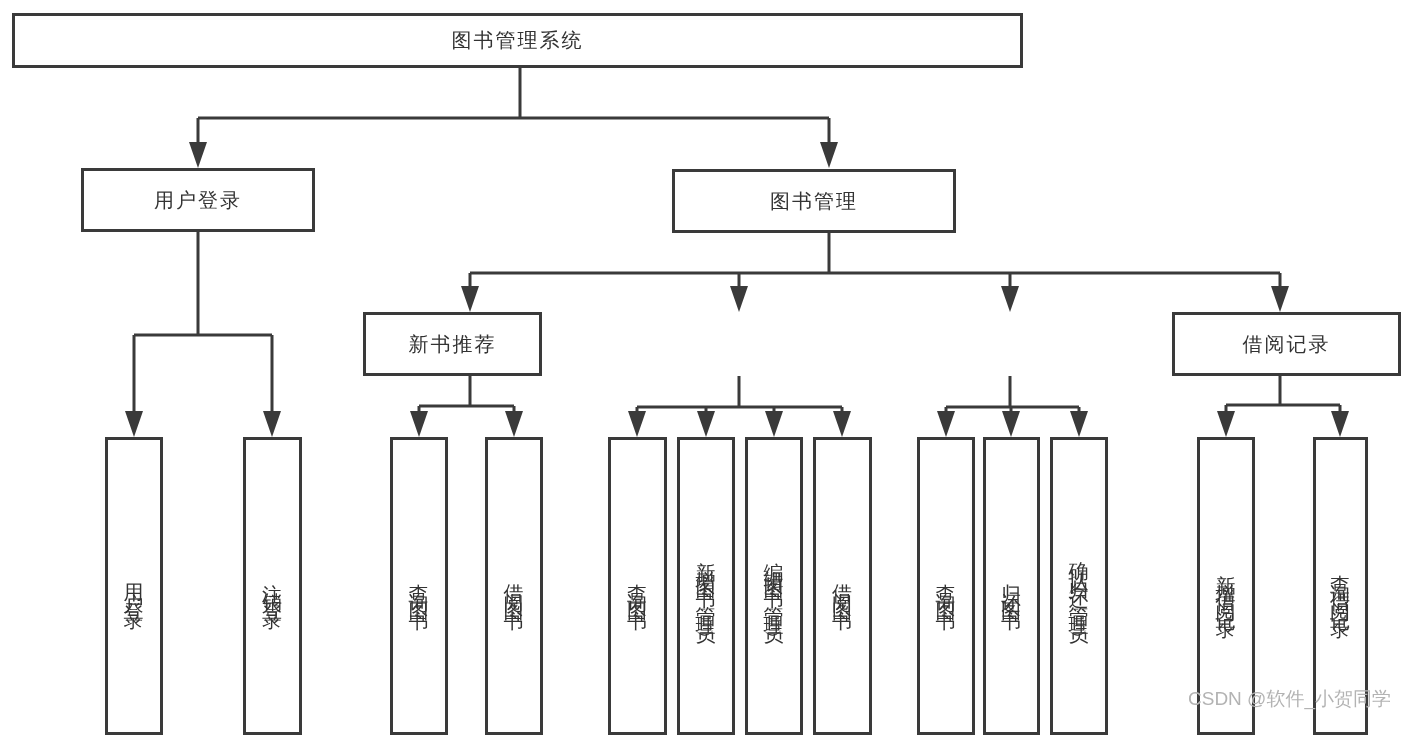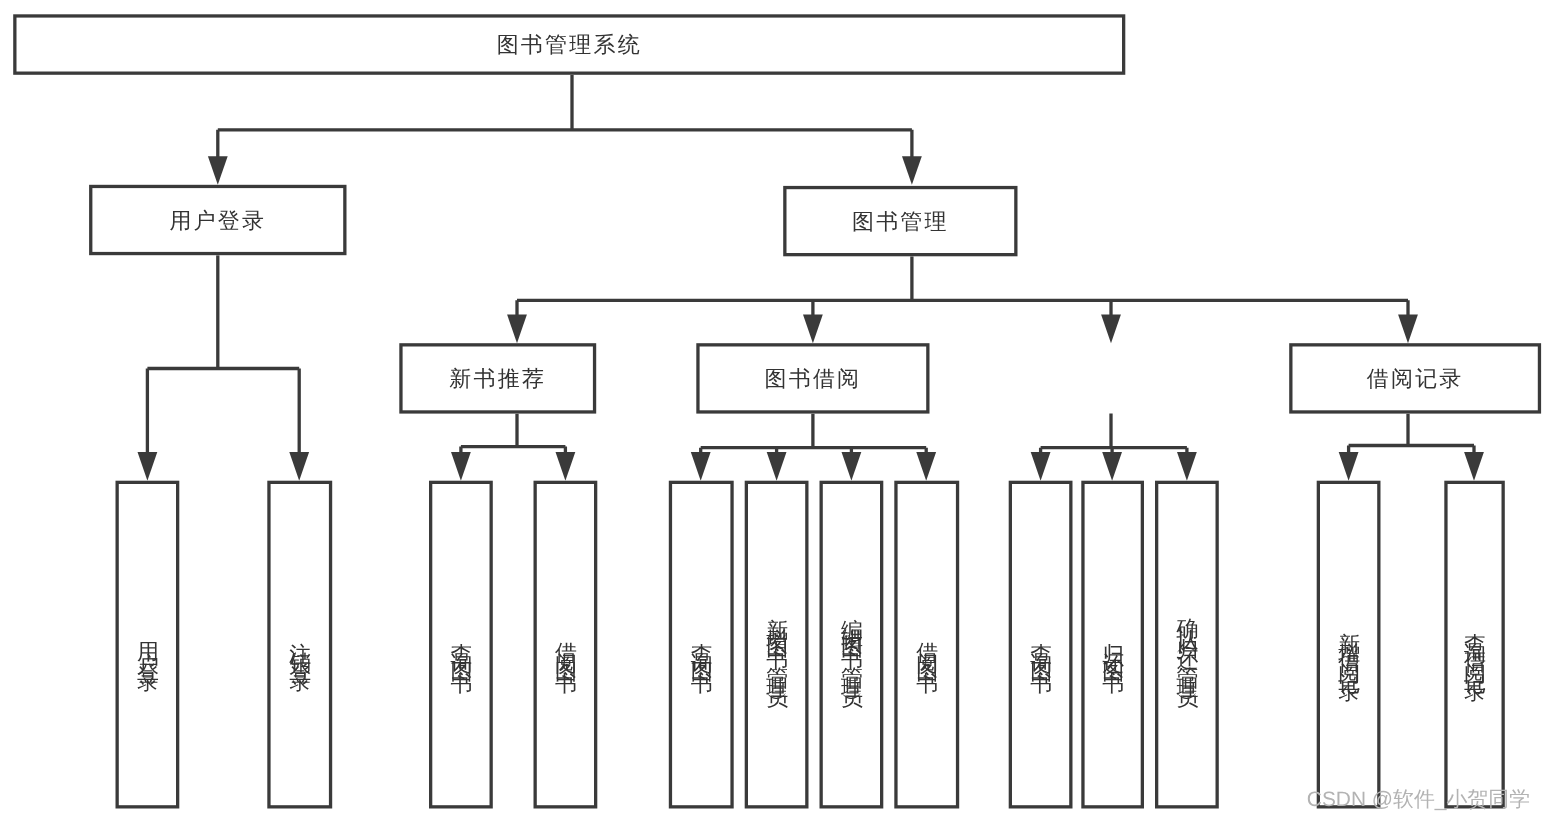--- a/index.html
+++ b/index.html
@@ -50,21 +50,21 @@
   .node.v .label {
     writing-mode: vertical-rl;
     font-size: 20px;
     letter-spacing: 9px;
     line-height: 1;
     white-space: nowrap;
   }
   .watermark {
     position: absolute;
     left: 1188px;
-    top: 714px;
+    top: 686px;
     font-size: 19px;
     color: var(--watermark);
     white-space: nowrap;
   }
 </style>
 </head>
 <body>
 
 <div class="canvas">
 
@@ -104,29 +104,26 @@
     <polygon points="1331,411 1349,411 1340,437"></polygon>
   </svg>
 
   <div class="node h" style="left:12px;top:13px;width:1011px;height:55px">
     <span class="label">图书管理系统</span>
   </div>
 
   <div class="node h" style="left:81px;top:168px;width:234px;height:64px">
     <span class="label">用户登录</span>
   </div>
-  <div class="node h" style="left:712px;top:169px;width:213px;height:64px">
+  <div class="node h" style="left:672px;top:169px;width:284px;height:64px">
     <span class="label">图书管理</span>
   </div>
 
   <div class="node h" style="left:363px;top:312px;width:179px;height:64px">
     <span class="label">新书推荐</span>
-  </div>
-  <div class="node h" style="left:633px;top:312px;width:212px;height:64px">
-    <span class="label">图书借阅</span>
   </div>
   <div class="node h" style="left:1172px;top:312px;width:229px;height:64px">
     <span class="label">借阅记录</span>
   </div>
 
   <div class="node v" style="left:105px;top:437px;width:58px;height:298px">
     <span class="label">用户登录</span>
   </div>
   <div class="node v" style="left:243px;top:437px;width:59px;height:298px">
     <span class="label">注销登录</span>

